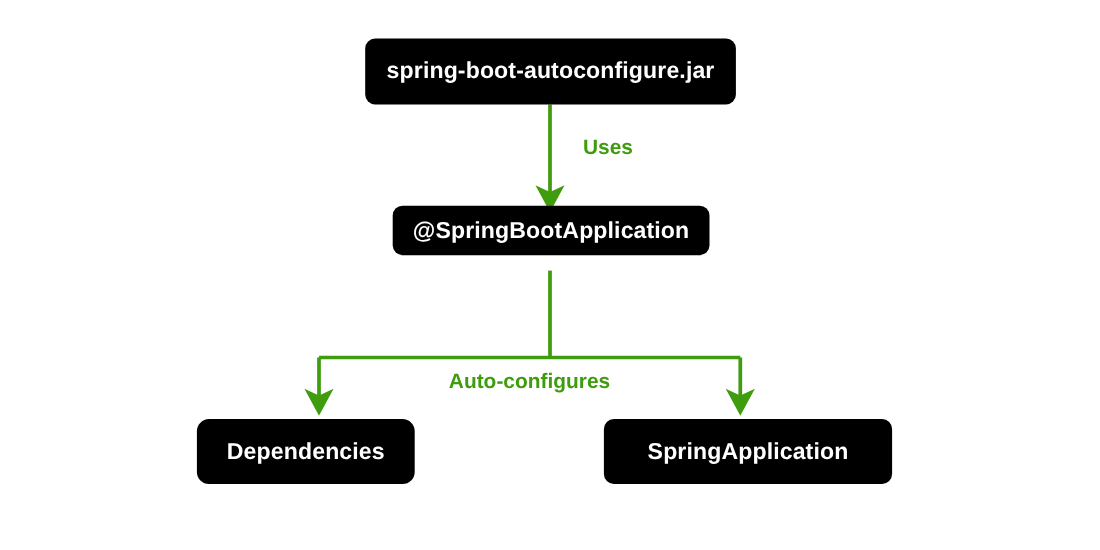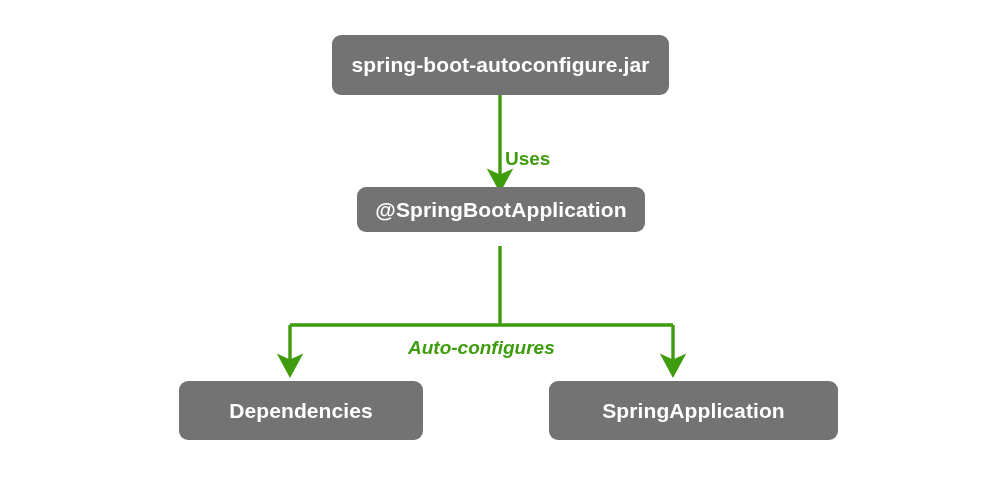--- a/index.html
+++ b/index.html
@@ -20,21 +20,21 @@
   .flow-svg {
     position: absolute;
     left: 0;
     top: 0;
     width: 1000px;
     height: 500px;
   }
   .node-box {
     position: absolute;
     box-sizing: border-box;
-    background: #737373;
+    background: #000000;
     border-radius: 9px;
     display: flex;
     align-items: center;
     justify-content: center;
     color: #ffffff;
     font-weight: bold;
     letter-spacing: 0.1px;
     z-index: 2;
   }
   #node-jar {
@@ -47,52 +47,51 @@
   #node-annotation {
     left: 357px;
     top: 187px;
     width: 288px;
     height: 45px;
     font-size: 21px;
   }
   #node-dependencies {
     left: 179px;
     top: 381px;
-    width: 244px;
+    width: 198px;
     height: 59px;
     font-size: 21px;
+    border-radius: 11px;
   }
   #node-springapplication {
     left: 549px;
     top: 381px;
-    width: 289px;
+    width: 262px;
     height: 59px;
     font-size: 21px;
   }
   .edge-label {
     position: absolute;
     color: #3f9c0e;
     font-weight: bold;
     font-size: 19px;
     white-space: nowrap;
     z-index: 3;
   }
   #label-uses {
-    left: 505px;
+    left: 530px;
     top: 124px;
-    margin-top: 24px;
   }
   #label-enables {
     left: 508px;
     top: 274px;
   }
   #label-autoconfigures {
     left: 408px;
     top: 337px;
-    font-style: italic;
   }
 </style>
 </head>
 <body>
 
 <div id="diagram-canvas">
 
   <svg class="flow-svg" viewBox="0 0 1000 500">
     <defs>
       <marker id="arrowhead" markerWidth="9" markerHeight="9" refX="3.2" refY="4.5" orient="auto" markerUnits="strokeWidth">

